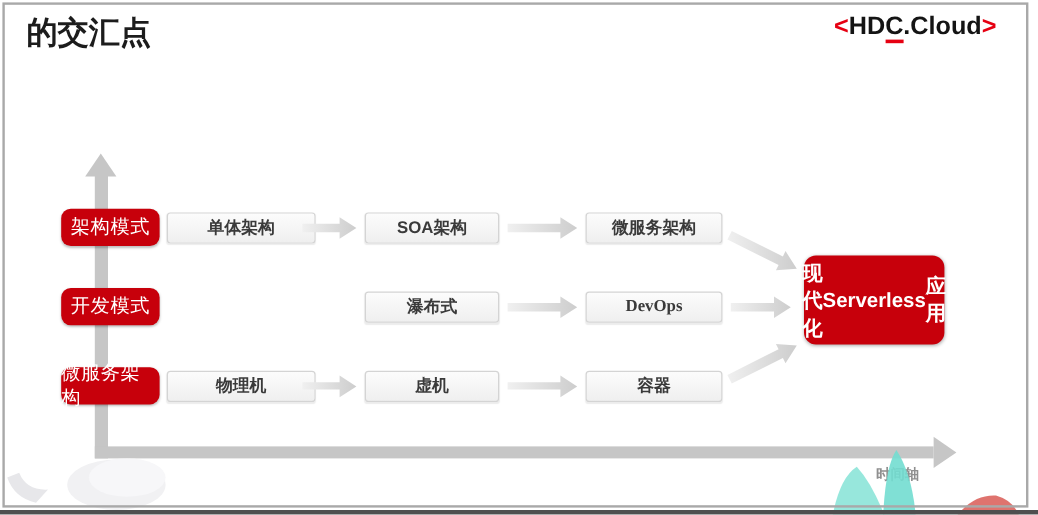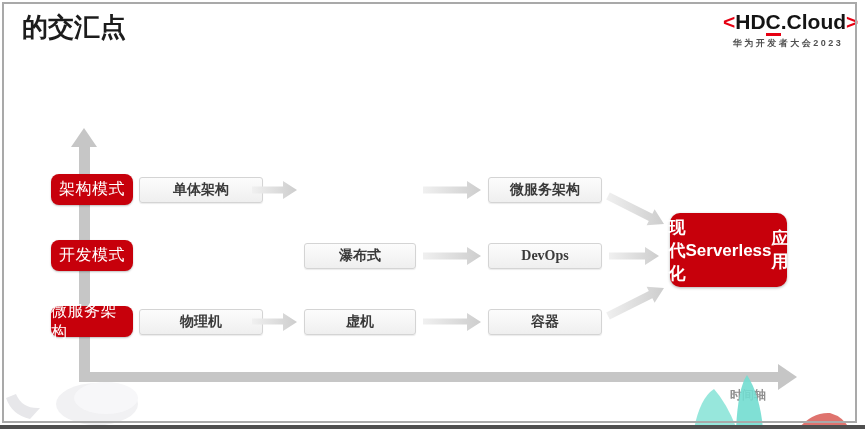--- a/index.html
+++ b/index.html
@@ -16,21 +16,21 @@
   .bottom-bar{
     position:absolute;left:0;bottom:0;width:865px;height:4px;background:#4f4f4f;
   }
 
   
   .title{
     position:absolute;left:22px;top:12px;width:700px;
     font-size:26px;line-height:31px;font-weight:bold;color:#1c1c1c;
   }
   .logo{
-    position:absolute;right:12px;top:10px;width:130px;text-align:center;
+    position:absolute;right:40px;top:10px;width:130px;
   }
   .logo-row{white-space:nowrap;font-weight:bold;font-size:21px;line-height:24px;}
   .logo-bracket{color:#e60012;}
   .logo-black{color:#141414;}
   .logo-c{color:#141414;border-bottom:3px solid #e60012;padding-bottom:0px;}
   .logo-sub{
     margin-top:3px;font-size:9px;letter-spacing:2.5px;color:#4f4f4f;font-weight:bold;
     white-space:nowrap;
   }
 
@@ -90,34 +90,34 @@
 <div id="slide">
 
   <div class="title">
     <div>的交汇点</div>
   </div>
 
   <div class="logo">
     <div class="logo-row">
       <span class="logo-bracket">&lt;</span><span class="logo-black">HD</span><span class="logo-c">C</span><span class="logo-black">.Cloud</span><span class="logo-bracket">&gt;</span>
     </div>
-    <div class="logo-sub">华为开发者大会2023</div>
   </div>
 
   <div class="axis axis-y"></div>
   <div class="axis-head-up"></div>
   <div class="axis axis-x"></div>
   <div class="axis-head-right"></div>
   <div class="axis-label">时间轴</div>
 
   <div class="cat-box r1">架构模式</div>
   <div class="cat-box r2">开发模式</div>
   <div class="cat-box r3">微服务架构</div>
 
   <div class="stage-box r1 c1">单体架构</div>
+  <div class="stage-box r1 c2">SOA架构</div>
   <div class="stage-box r1 c3">微服务架构</div>
 
   <div class="stage-box r2 c3">DevOps</div>
   <div class="stage-box r2 c2">瀑布式</div>
 
   <div class="stage-box r3 c1">物理机</div>
   <div class="stage-box r3 c2">虚机</div>
   <div class="stage-box r3 c3">容器</div>
 
   <div class="result-box">

